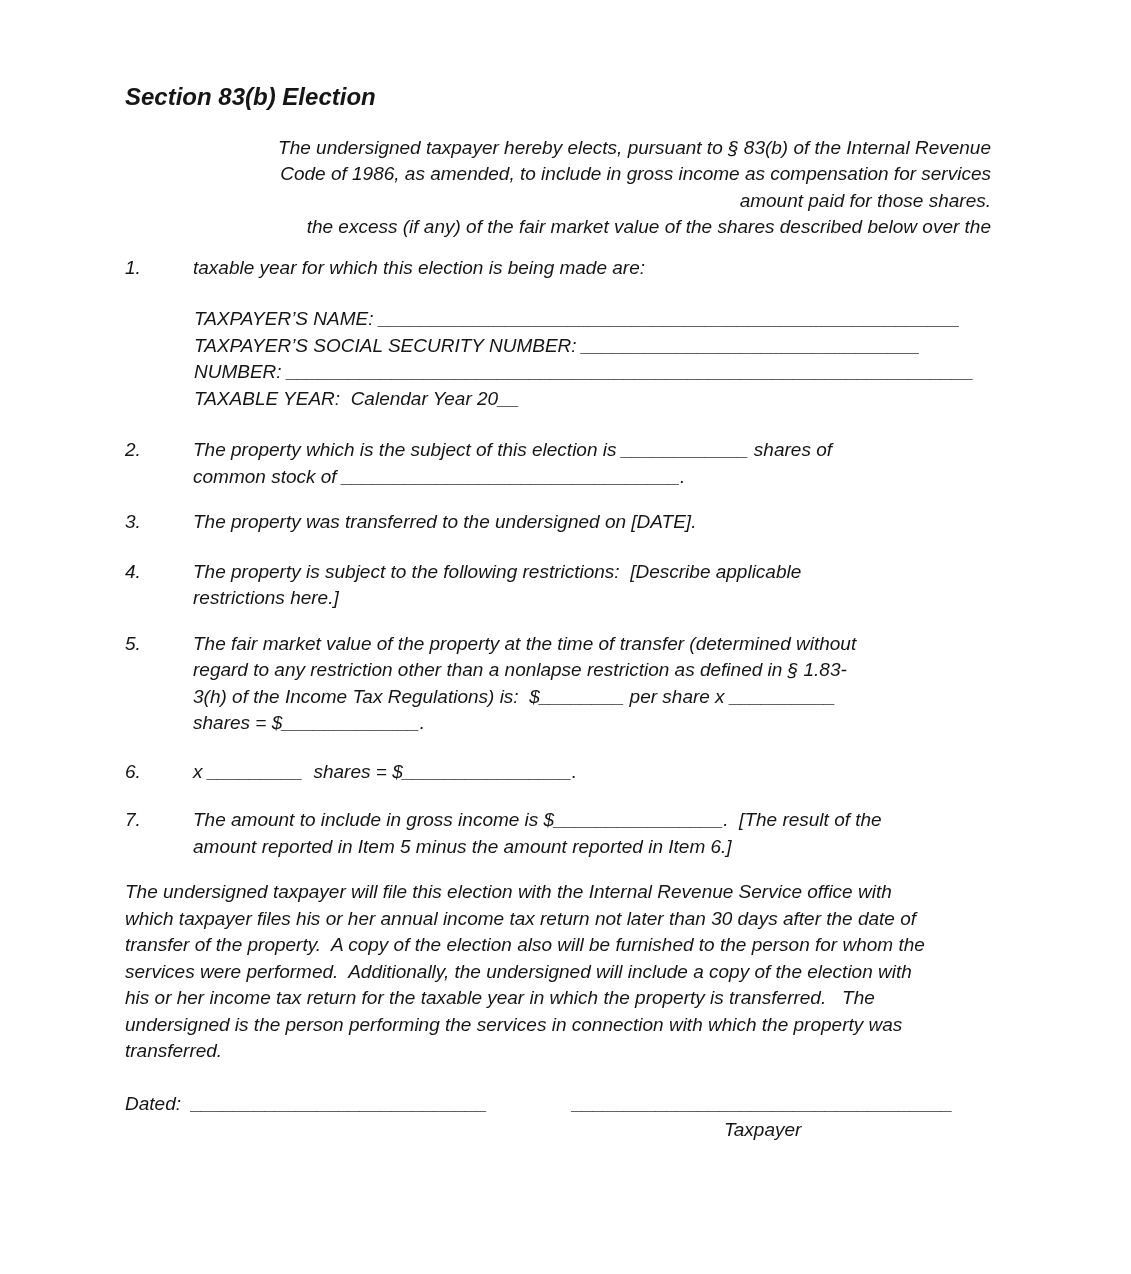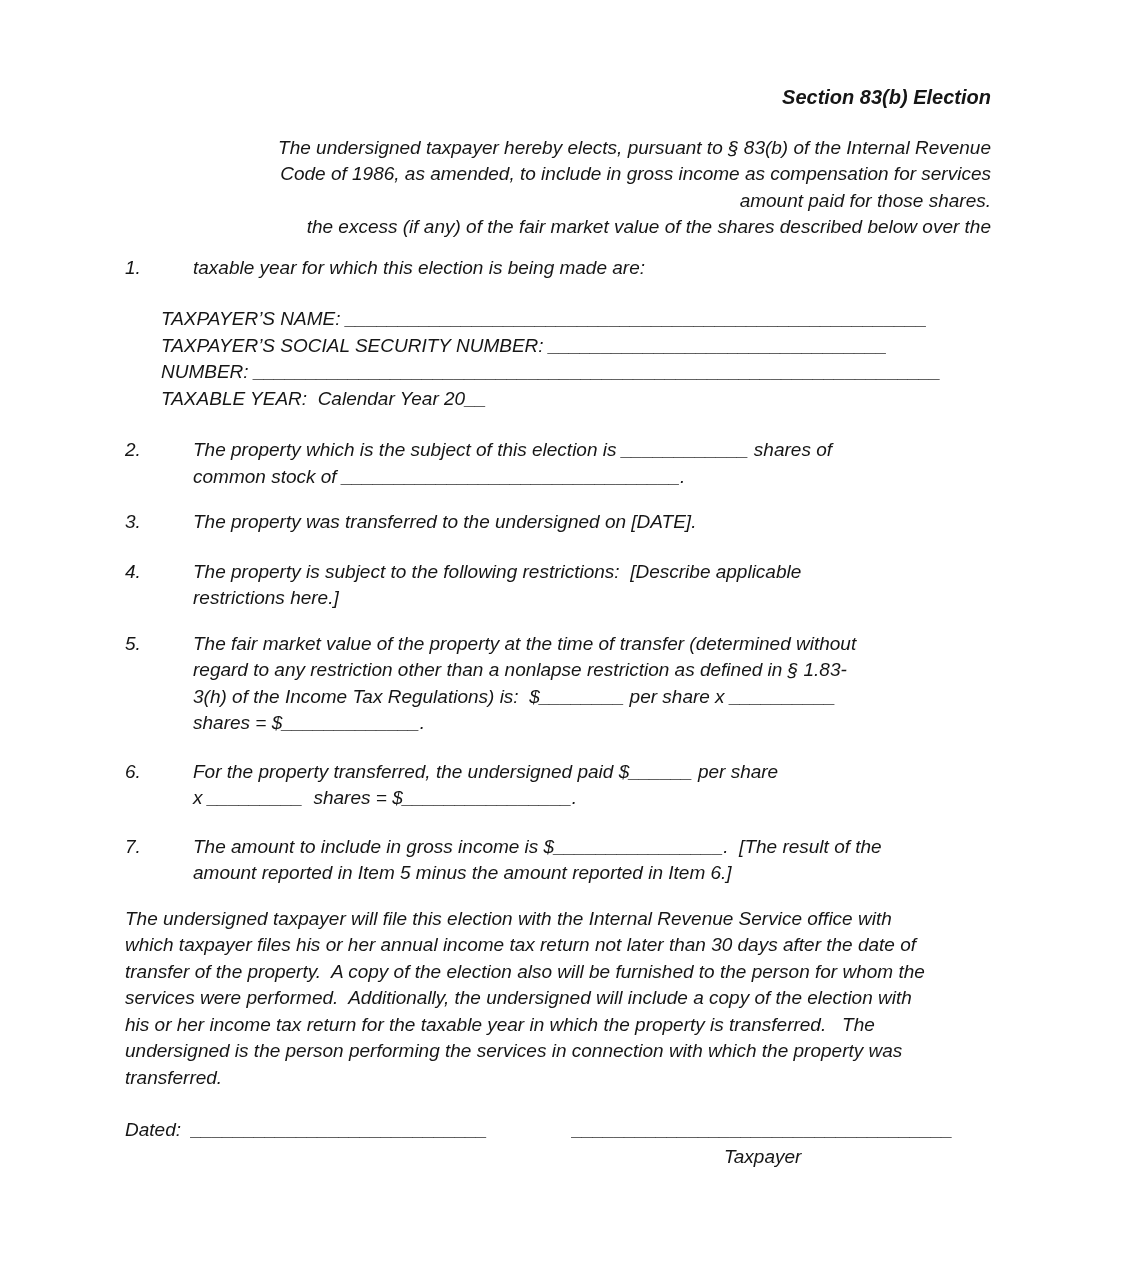--- a/index.html
+++ b/index.html
@@ -15,29 +15,29 @@
     font-style: italic;
     font-size: 19px;
     line-height: 26.5px;
     color: #161616;
   }
   .content { width: 866px; }
   .line { white-space: pre; }
   .b { font-weight: 400; }
   .title {
     font-weight: 700;
-    text-align: right;
-    font-size: 20px;
+    text-align: left;
+    font-size: 24px;
   }
   .para { }
   .intro { margin-top: 24px; text-align: right; }
   .item { display: flex; }
   .item .num { width: 68px; flex: none; }
   .item .itext { flex: none; }
-  .fields { margin-left: 36px; margin-top: 25px; }
+  .fields { margin-left: 69px; margin-top: 25px; }
   .m-item1 { margin-top: 14px; }
   .m-item2 { margin-top: 25px; }
   .m-item3 { margin-top: 19px; }
   .m-item4 { margin-top: 23px; }
   .m-item5 { margin-top: 19px; }
   .m-item6 { margin-top: 22px; }
   .m-item7 { margin-top: 22px; }
   .closing { margin-top: 19px; }
   .dated-row { display: flex; margin-top: 26px; }
   .sig-col { margin-left: 85px; text-align: center; }
@@ -100,21 +100,20 @@
         <div class="line">The fair market value of the property at the time of transfer (determined without</div>
         <div class="line">regard to any restriction other than a nonlapse restriction as defined in § 1.83-</div>
         <div class="line"><span>3(h) of the Income Tax Regulations) is:  $</span><span>________</span><span> per share x </span><span>__________</span></div>
         <div class="line"><span>shares = $</span><span>_____________</span><span>.</span></div>
       </div>
     </div>
 
     <div class="item m-item6">
       <span class="num line">6.</span>
       <div class="itext">
-        <div class="line"><span>For the property transferred, the undersigned paid $</span><span>______</span><span> per share</span></div>
         <div class="line"><span>x </span><span>_________</span><span>  shares = $</span><span>________________</span><span>.</span></div>
       </div>
     </div>
 
     <div class="item m-item7">
       <span class="num line">7.</span>
       <div class="itext">
         <div class="line"><span>The amount to include in gross income is $</span><span>________________</span><span>.  </span><span class="b">[The result of the</span></div>
         <div class="line"><span class="b">amount reported in Item 5 minus the amount reported in Item 6.]</span></div>
       </div>

